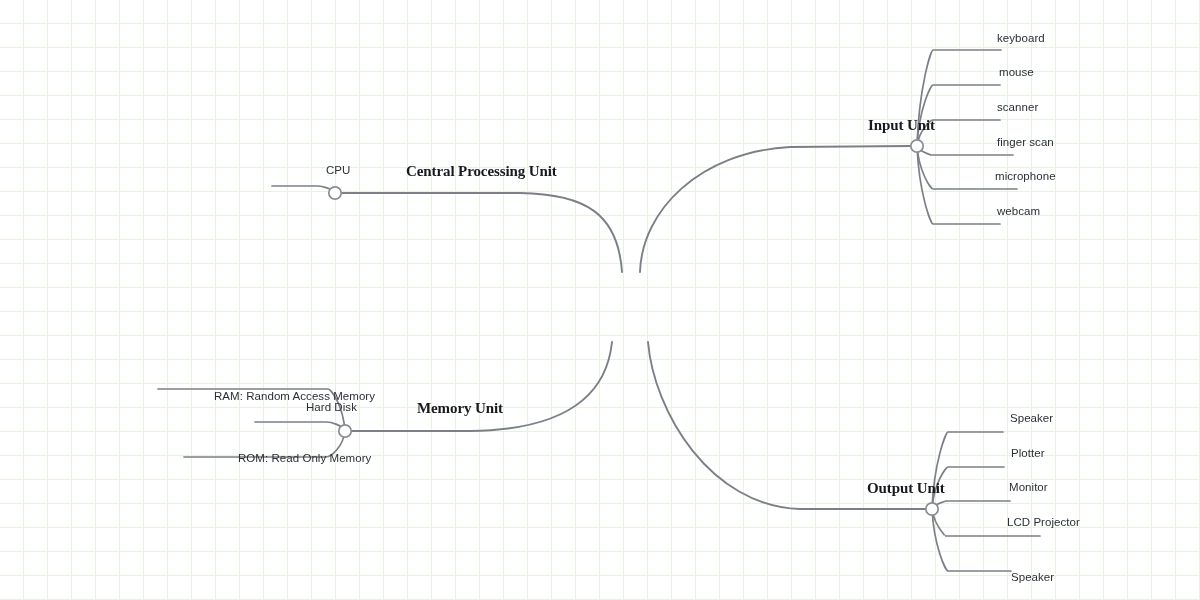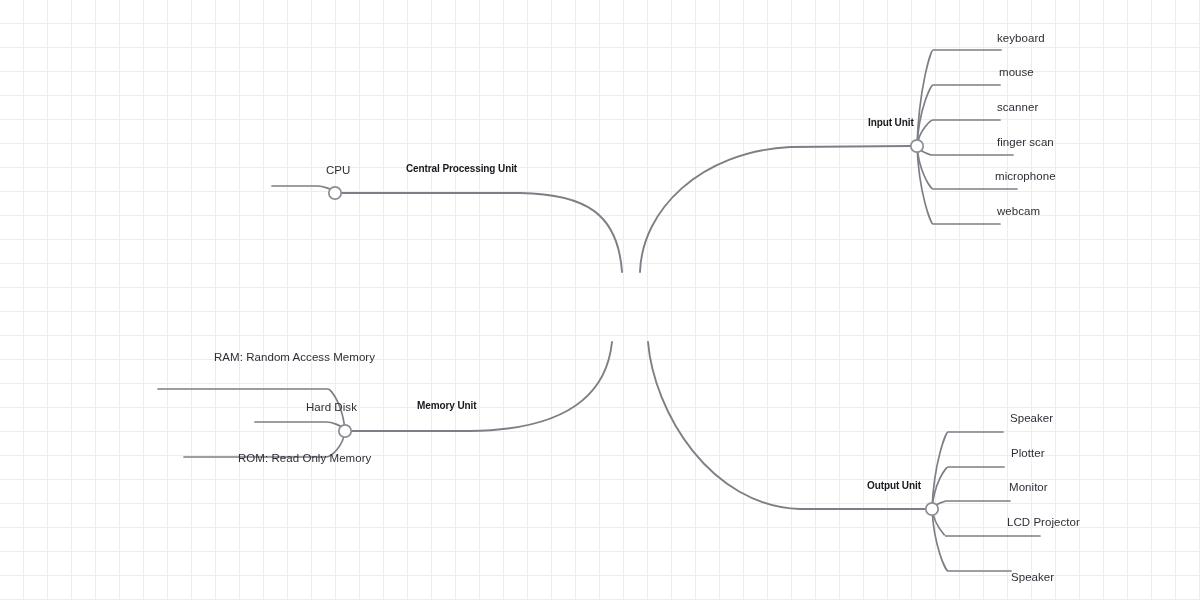--- a/index.html
+++ b/index.html
@@ -36,24 +36,25 @@
   .lbl {
     position: absolute;
     white-space: nowrap;
     color: #16181d;
     line-height: 1;
     padding-left: 48px;
   }
 
   
   .branch-title {
-    font-size: 10px;
+    font-size: 15px;
     font-weight: bold;
     letter-spacing: -0.1px;
     color: #17191e;
+    font-family: Liberation Serif, serif;
   }
 
   
   .leaf-label {
     font-size: 11.5px;
     font-weight: normal;
     color: #2c2f36;
     letter-spacing: 0.05px;
   }
 
@@ -122,21 +123,21 @@
       <div class="lbl branch-title" style="left: 820px; top: 118px;">Input Unit</div>
       <div class="lbl leaf-label" style="left: 949px; top: 33px;">keyboard</div>
       <div class="lbl leaf-label" style="left: 951px; top: 67px;">mouse</div>
       <div class="lbl leaf-label" style="left: 949px; top: 102px;">scanner</div>
       <div class="lbl leaf-label" style="left: 949px; top: 137px;">finger scan</div>
       <div class="lbl leaf-label" style="left: 947px; top: 171px;">microphone</div>
       <div class="lbl leaf-label" style="left: 949px; top: 206px;">webcam</div>
       <div class="lbl branch-title" style="left: 358px; top: 164px;">Central Processing Unit</div>
       <div class="lbl leaf-label" style="left: 278px; top: 165px;">CPU</div>
       <div class="lbl branch-title" style="left: 369px; top: 401px;">Memory Unit</div>
-      <div class="lbl leaf-label" style="left: 166px; top: 352px;">RAM: Random Access Memory</div>
+      <div class="lbl leaf-label" style="left: 166px; top: 391px;">RAM: Random Access Memory</div>
       <div class="lbl leaf-label" style="left: 258px; top: 402px;">Hard Disk</div>
       <div class="lbl leaf-label" style="left: 190px; top: 437px; margin-top: 16px;">ROM: Read Only Memory</div>
       <div class="lbl branch-title" style="left: 819px; top: 481px;">Output Unit</div>
       <div class="lbl leaf-label" style="left: 962px; top: 413px;">Speaker</div>
       <div class="lbl leaf-label" style="left: 963px; top: 448px;">Plotter</div>
       <div class="lbl leaf-label" style="left: 961px; top: 482px;">Monitor</div>
       <div class="lbl leaf-label" style="left: 959px; top: 517px;">LCD Projector</div>
       <div class="lbl leaf-label" style="left: 963px; top: 552px; margin-top: 20px;">Speaker</div>
     </div>
 </div>

